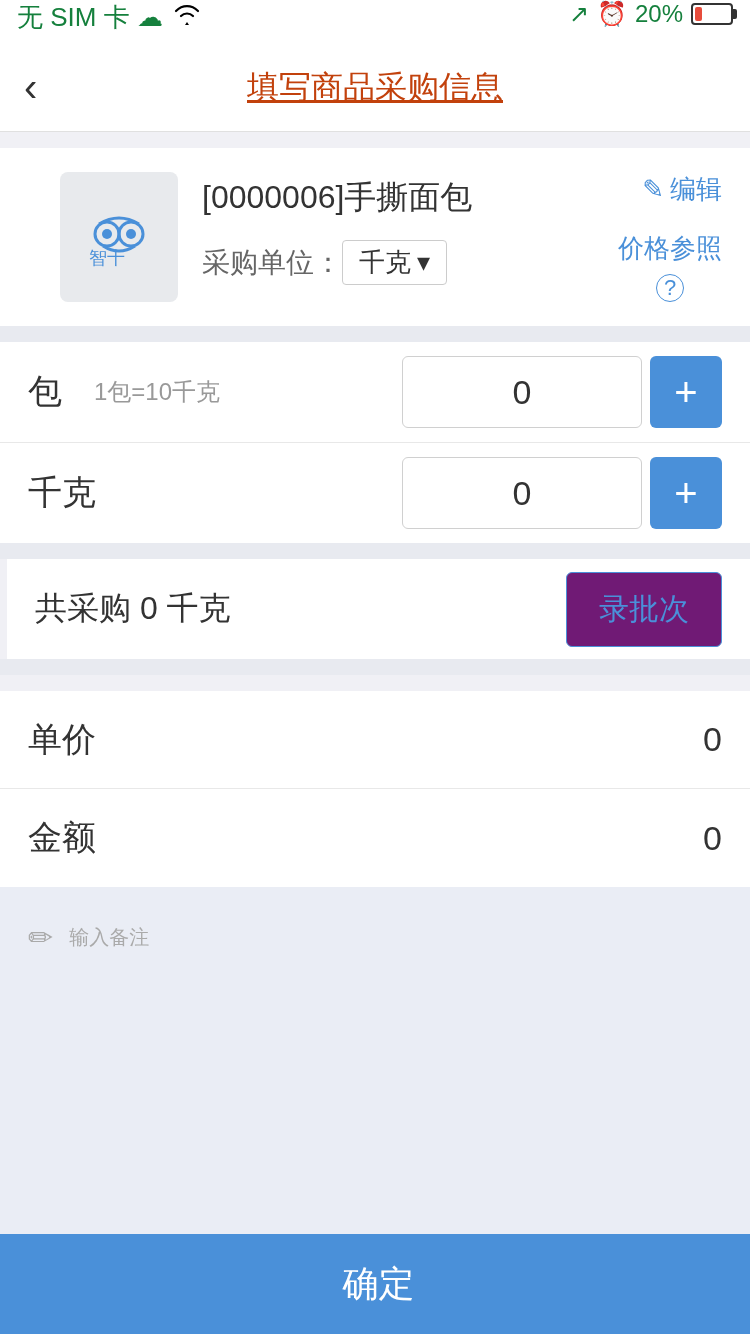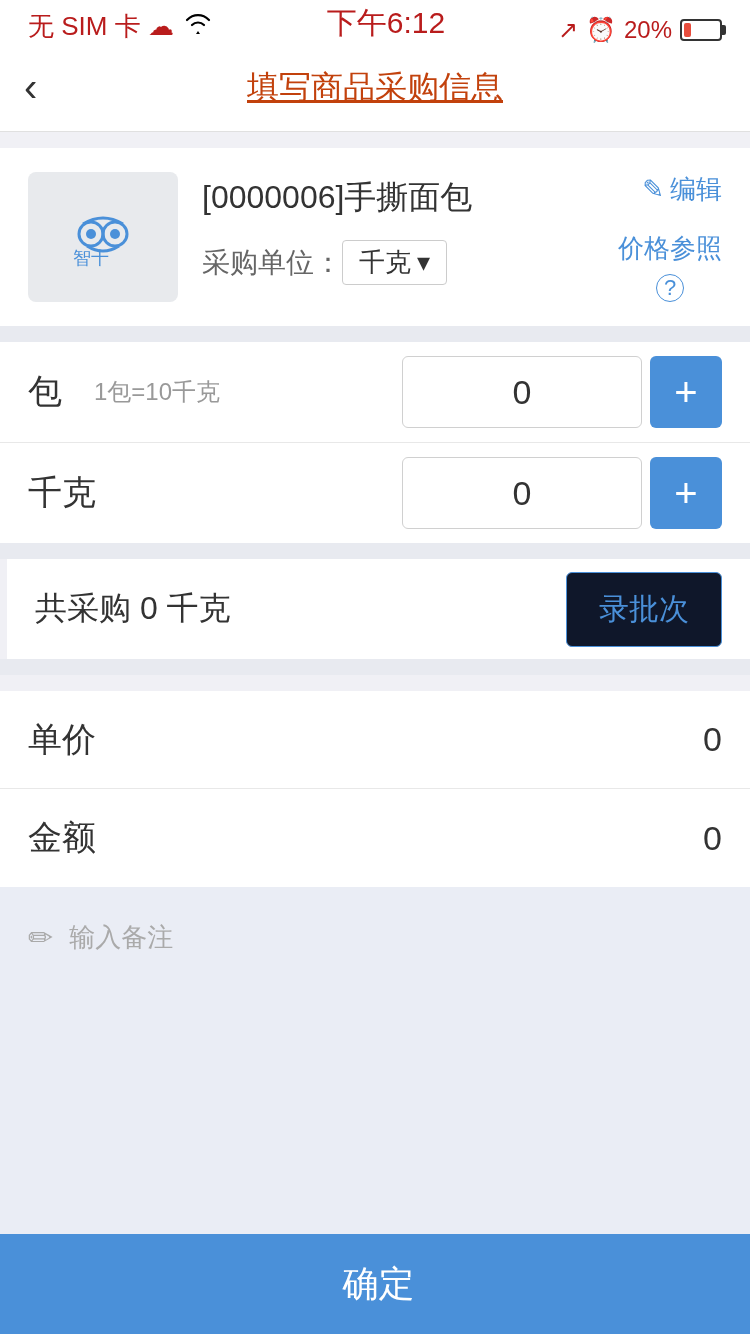--- a/index.html
+++ b/index.html
@@ -12,25 +12,25 @@
       font-size: 32px;
       color: #333;
     }
 
     
     .status-bar {
       width: 750px;
       height: 44px;
       background: #fff;
       display: flex;
-      align-items: flex-end;
+      align-items: flex-start;
       justify-content: space-between;
-      padding: 0 28px;
+      padding: 0 17px;
       font-size: 28px;
-      color: #b91c1c;
+      color: #15803d;
     }
     .status-left { display: flex; align-items: center; gap: 8px; font-size: 26px; }
     .status-center { font-size: 30px; font-weight: 400; }
     .status-right { display: flex; align-items: center; gap: 8px; font-size: 24px; }
     .battery-icon {
       display: inline-flex; align-items: center; gap: 2px;
     }
     .battery-body {
       width: 42px; height: 22px; border: 2px solid #333; border-radius: 4px; position: relative;
       display: flex; align-items: center; padding: 2px;
@@ -73,28 +73,29 @@
     .product-card {
       background: #fff;
       margin-top: 16px;
       padding: 24px 28px;
       display: flex;
       align-items: flex-start;
       gap: 24px;
       position: relative;
     }
     .product-image {
-      width: 150px;
+      width: 118px;
       height: 130px;
       background: #e8eaed;
       border-radius: 8px;
       display: flex;
       align-items: center;
       justify-content: center;
       flex-shrink: 0;
+      margin-left: 32px;
     }
     .product-image-placeholder {
       color: #4a90d9;
       font-size: 40px;
       display: flex;
       flex-direction: column;
       align-items: center;
     }
     .product-details {
       flex: 1;
@@ -220,21 +221,21 @@
       margin-left: 7px;
     }
     .summary-text {
       flex: 1;
       font-size: 32px;
       color: #333;
     }
     .btn-record {
       border: 1px solid #4a90d9;
       color: #4a90d9;
-      background: #0f172a;
+      background: #701a75;
       border-radius: 6px;
       padding: 16px 32px;
       font-size: 30px;
       cursor: pointer;
     }
 
     
     .info-section {
       background: #fff;
       margin-top: 16px;
@@ -263,21 +264,21 @@
     .notes-section {
       background: #eaedf5;
       margin-top: 0;
       padding: 28px;
       display: flex;
       align-items: center;
       gap: 16px;
       min-height: 100px;
     }
     .notes-placeholder {
-      font-size: 26px;
+      font-size: 20px;
       color: #aaa;
     }
 
     
     .main-content {
       min-height: 600px;
       background: #eaedf5;
     }
 
     
@@ -304,21 +305,20 @@
   <div class="status-left">
     <span>无 SIM 卡 ☁</span>
     <span>
       <svg width="32" height="22" viewBox="0 0 32 22" fill="none">
         <path d="M16 18l2 3h-4l2-3z" fill="#000"></path>
         <path d="M10 12c1.6-1.6 3.8-2.5 6-2.5s4.4.9 6 2.5" stroke="#000" stroke-width="2.2" fill="none" stroke-linecap="round"></path>
         <path d="M5 7c3-3 7-4.8 11-4.8s8 1.8 11 4.8" stroke="#000" stroke-width="2.2" fill="none" stroke-linecap="round"></path>
       </svg>
     </span>
   </div>
-  <div class="status-center">下午6:12</div>
   <div class="status-right">
     <span>↗</span>
     <span>⏰</span>
     <span>20%</span>
     <div class="battery-icon">
       <div class="battery-body">
         <div class="battery-fill"></div>
       </div>
     </div>
   </div>

